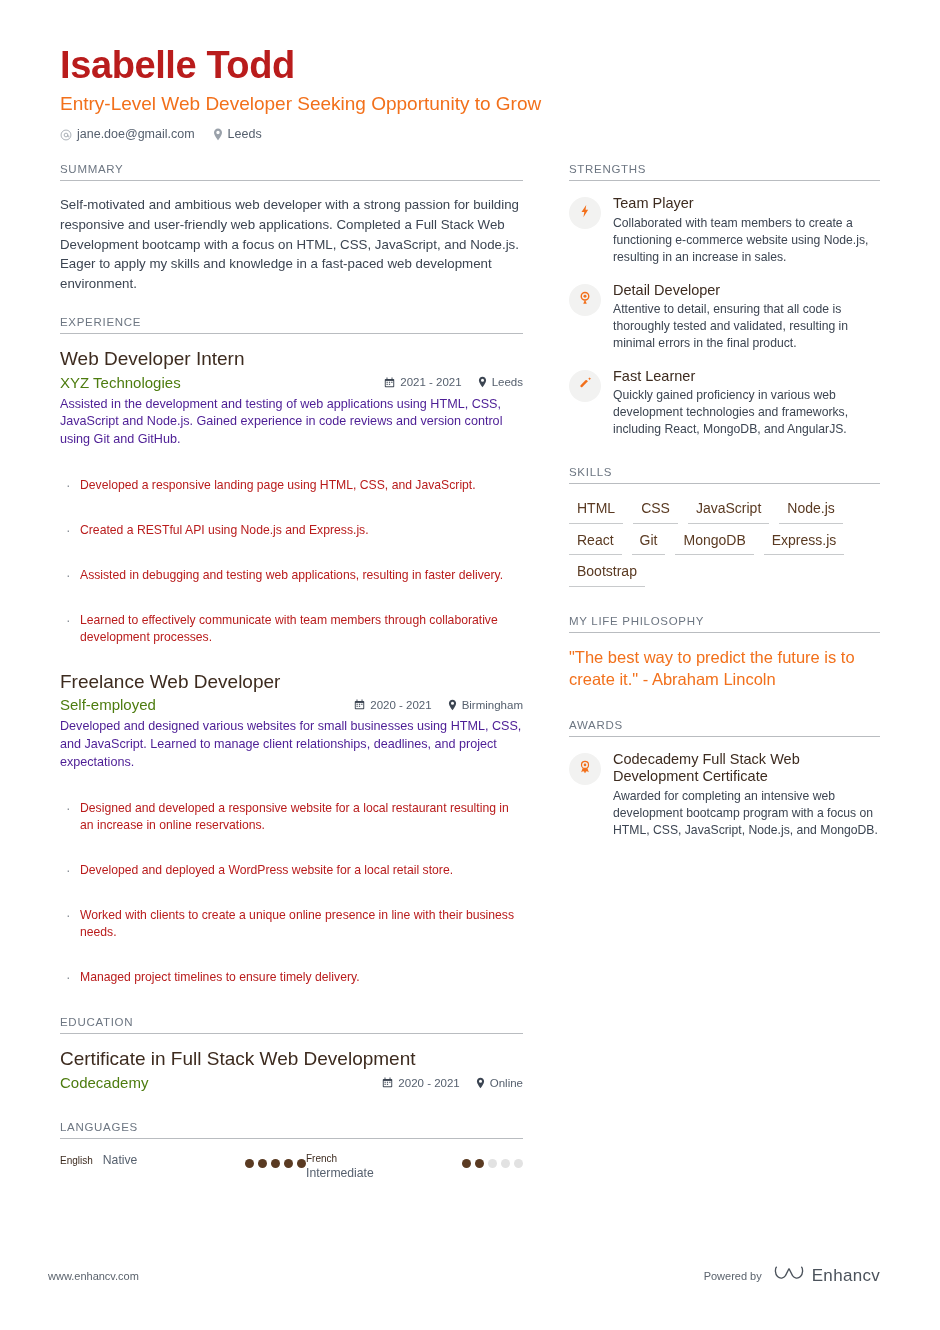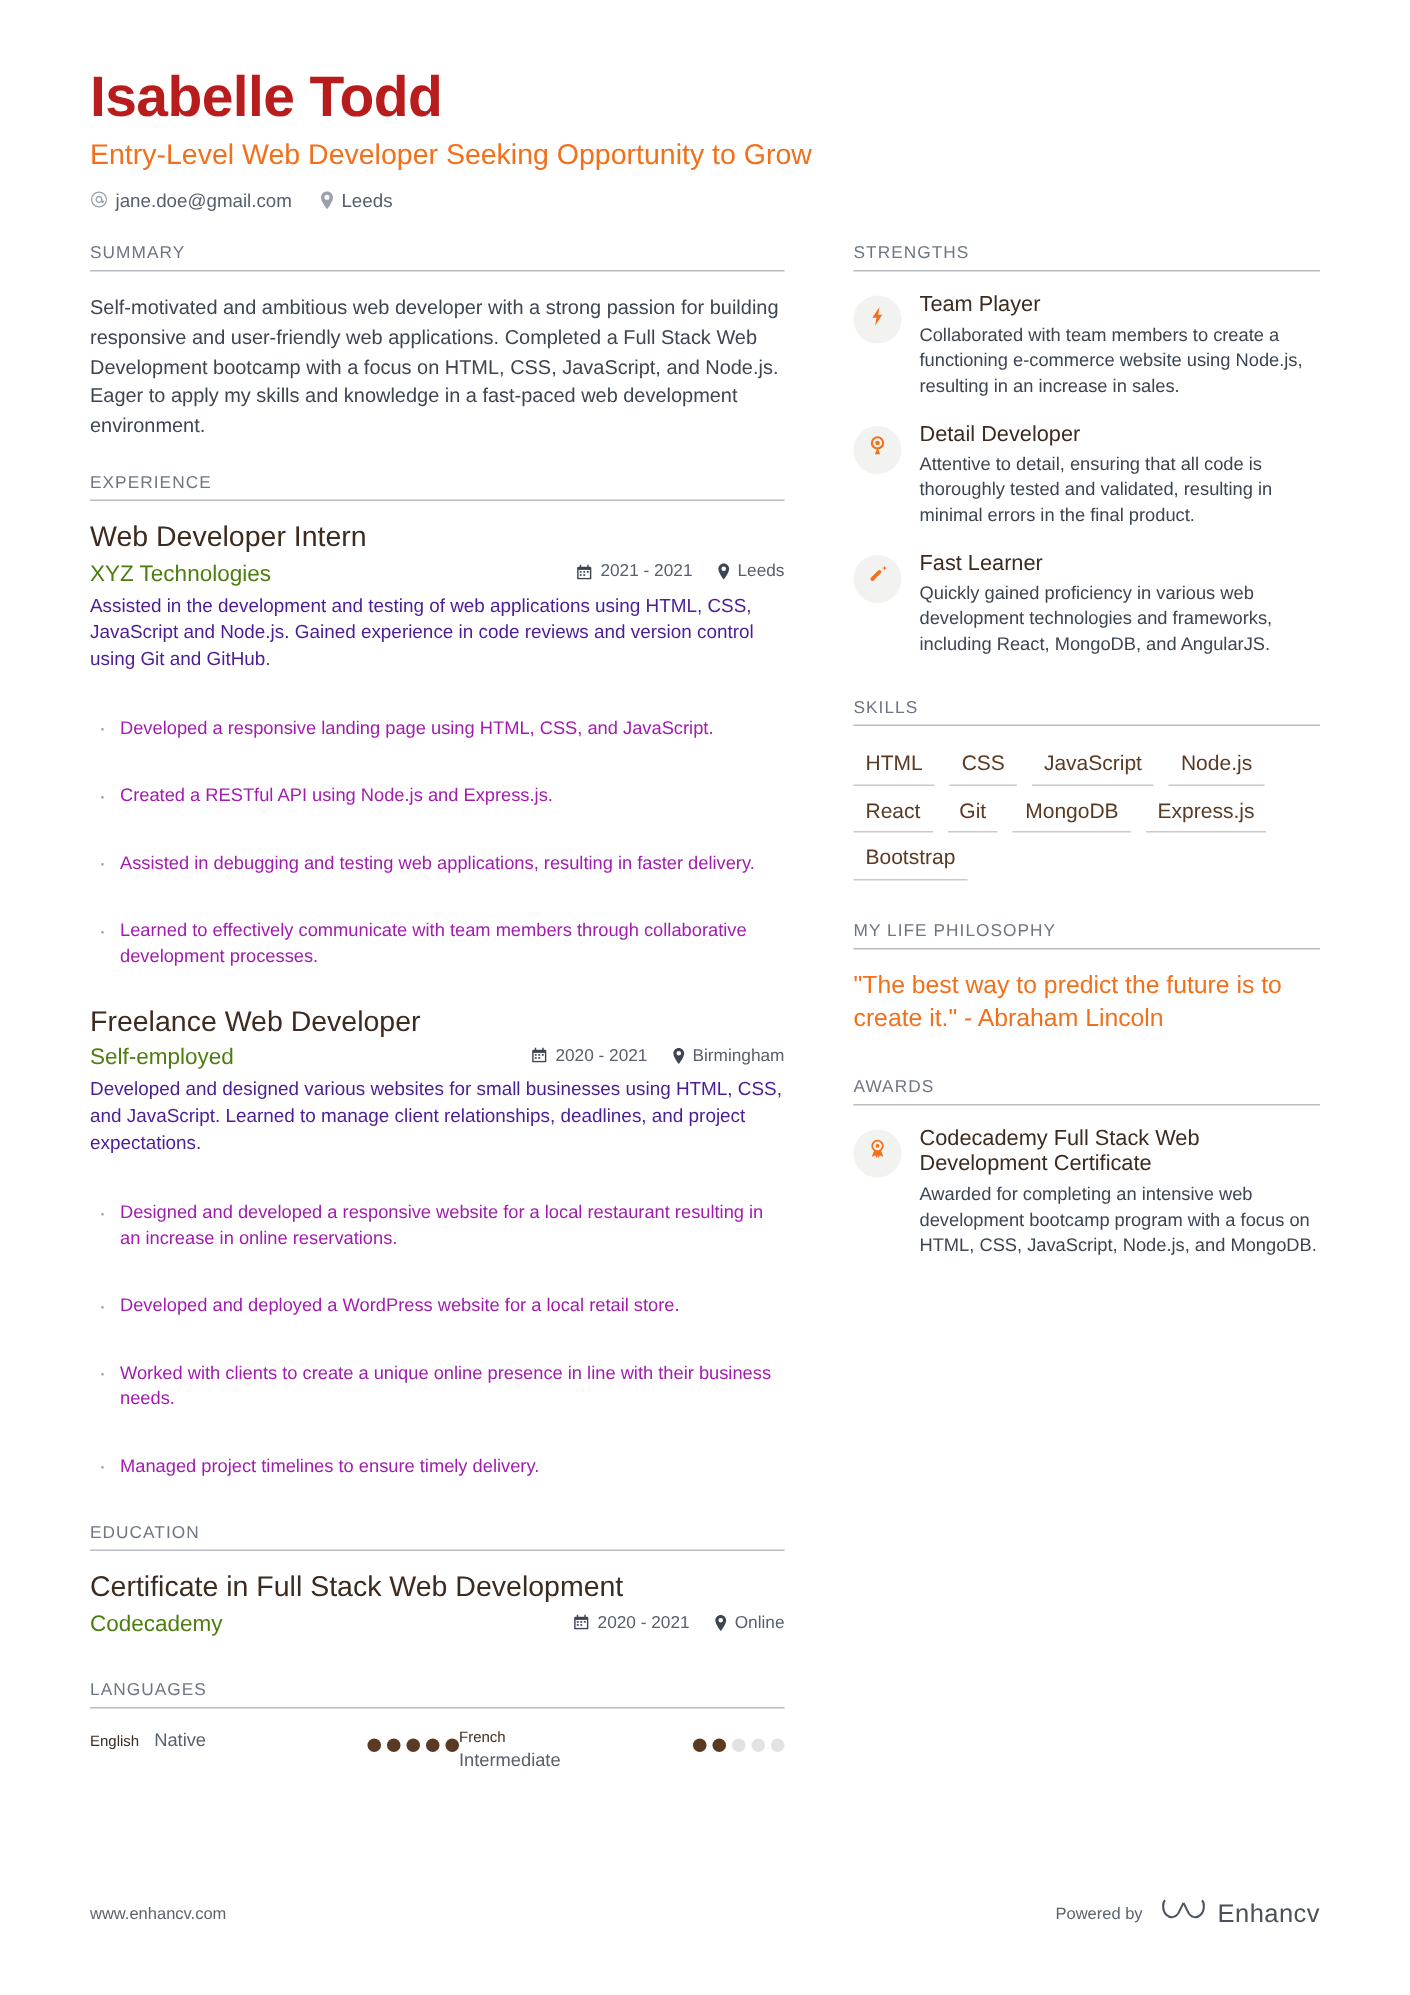--- a/index.html
+++ b/index.html
@@ -42,21 +42,21 @@
   .contact-row {
     margin-top: 12px;
     display: flex;
     align-items: center;
     gap: 18px;
     font-size: 12.5px;
     color: #56606e;
   }
   .contact-item {
     display: flex;
-    align-items: flex-start;
+    align-items: flex-end;
     gap: 5px;
   }
   .contact-item .ic { color: #9aa1aa; display: inline-flex; }
 
   
   .columns {
     display: flex;
     gap: 46px;
     margin-top: 22px;
     align-items: flex-start;
@@ -120,21 +120,21 @@
   ul.bullets {
     list-style: none;
     margin: 0;
     padding: 0;
   }
   ul.bullets li {
     position: relative;
     padding-left: 20px;
     font-size: 12.2px;
     line-height: 1.4;
-    color: #a21caf;
+    color: #b91c1c;
     margin-bottom: 1px;
     margin-top: 28px;
   }
   ul.bullets li:before {
     content: "\00B7";
     position: absolute;
     left: 6px;
     top: -1px;
     color: #8d939b;
     font-size: 14px;
@@ -221,21 +221,21 @@
   
   .philosophy {
     font-size: 16.5px;
     line-height: 1.32;
     color: #f2701b;
   }
 
   
   .footer {
     position: absolute;
-    left: 60px;
+    left: 48px;
     right: 60px;
     bottom: 42px;
     display: flex;
     align-items: center;
     justify-content: space-between;
     font-size: 11px;
     color: #5b636d;
   }
   .powered {
     display: flex;

